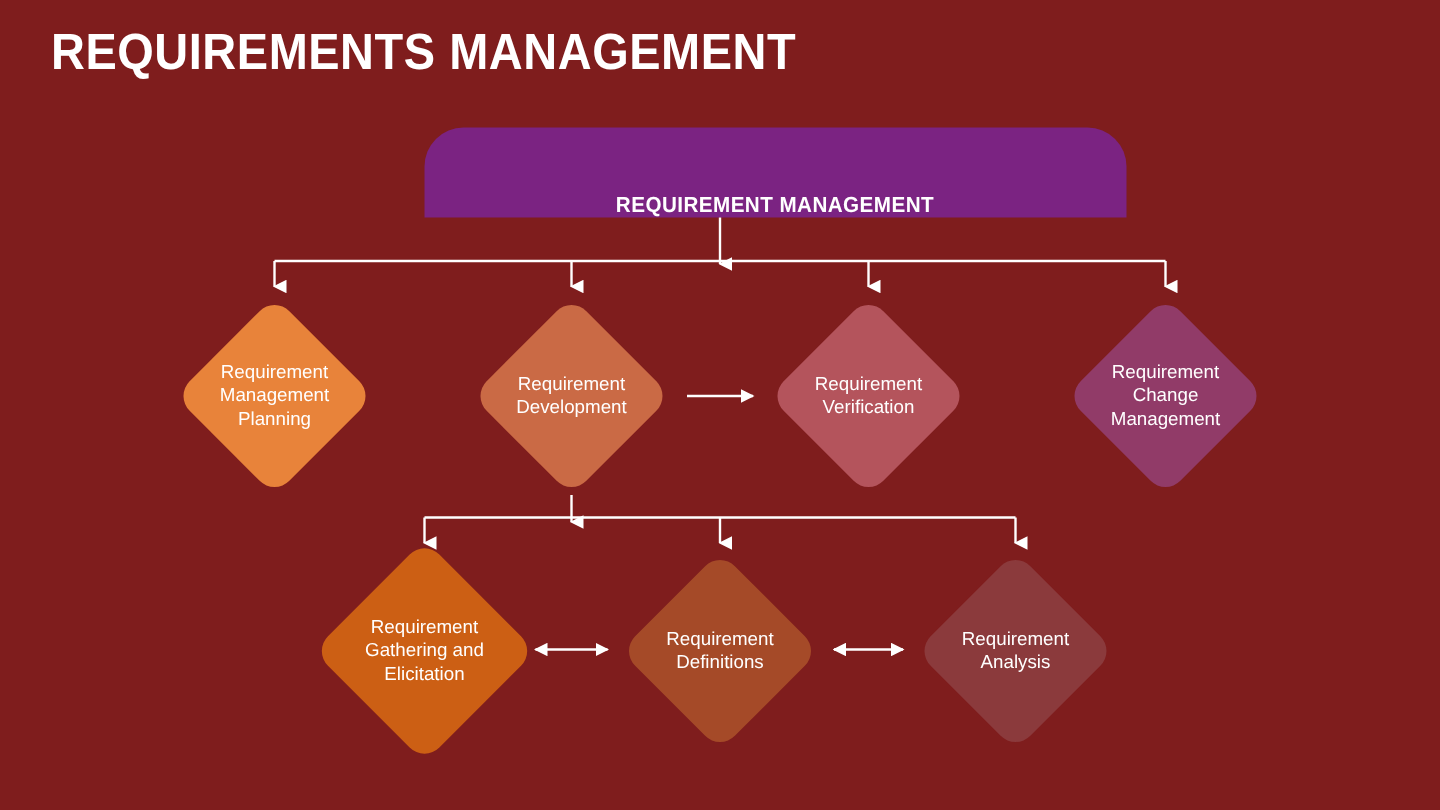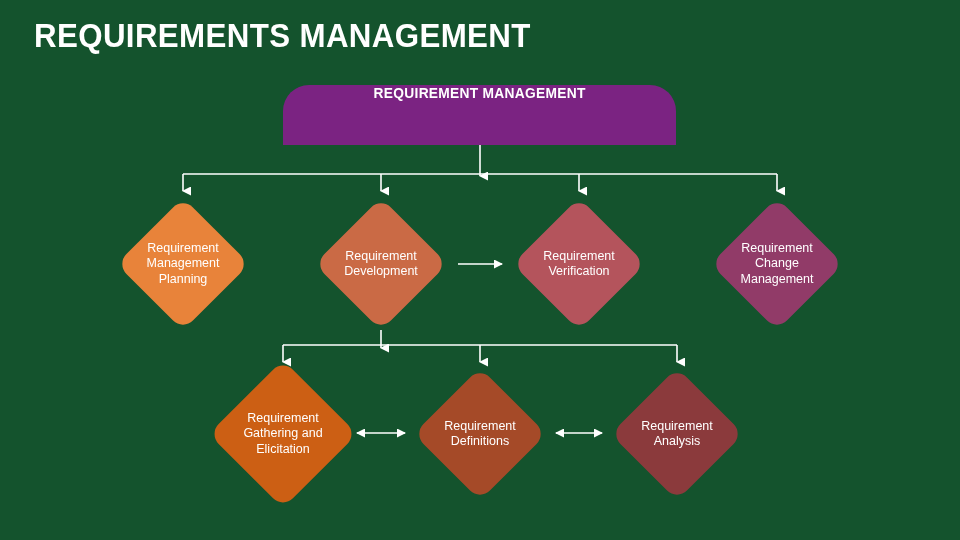--- a/index.html
+++ b/index.html
@@ -7,21 +7,21 @@
     margin: 0; padding: 0;
     background: #253c55;
   }
   body {
     font-family: "Liberation Sans", sans-serif;
   }
   #slide {
     position: relative;
     width: 960px;
     height: 540px;
-    background: #14532d;
+    background: #7f1d1d;
     overflow: hidden;
   }
 
   
   #title {
     position: absolute;
     left: 34px;
     top: 16px;
     font-size: 34px;
     font-weight: bold;
@@ -30,26 +30,26 @@
     transform: scaleX(0.92);
     transform-origin: left center;
     white-space: nowrap;
   }
 
   
   #root-node {
     position: absolute;
     left: 283px;
     top: 85px;
-    width: 393px;
+    width: 468px;
     height: 60px;
     background: #7b2382;
     border-radius: 26px 26px 0 0;
     display: flex;
-    align-items: flex-start;
+    align-items: flex-end;
     justify-content: center;
   }
   #root-node .label {
     color: #ffffff;
     font-size: 14.5px;
     font-weight: bold;
     letter-spacing: 0.3px;
     transform: scaleX(0.95);
   }
 

